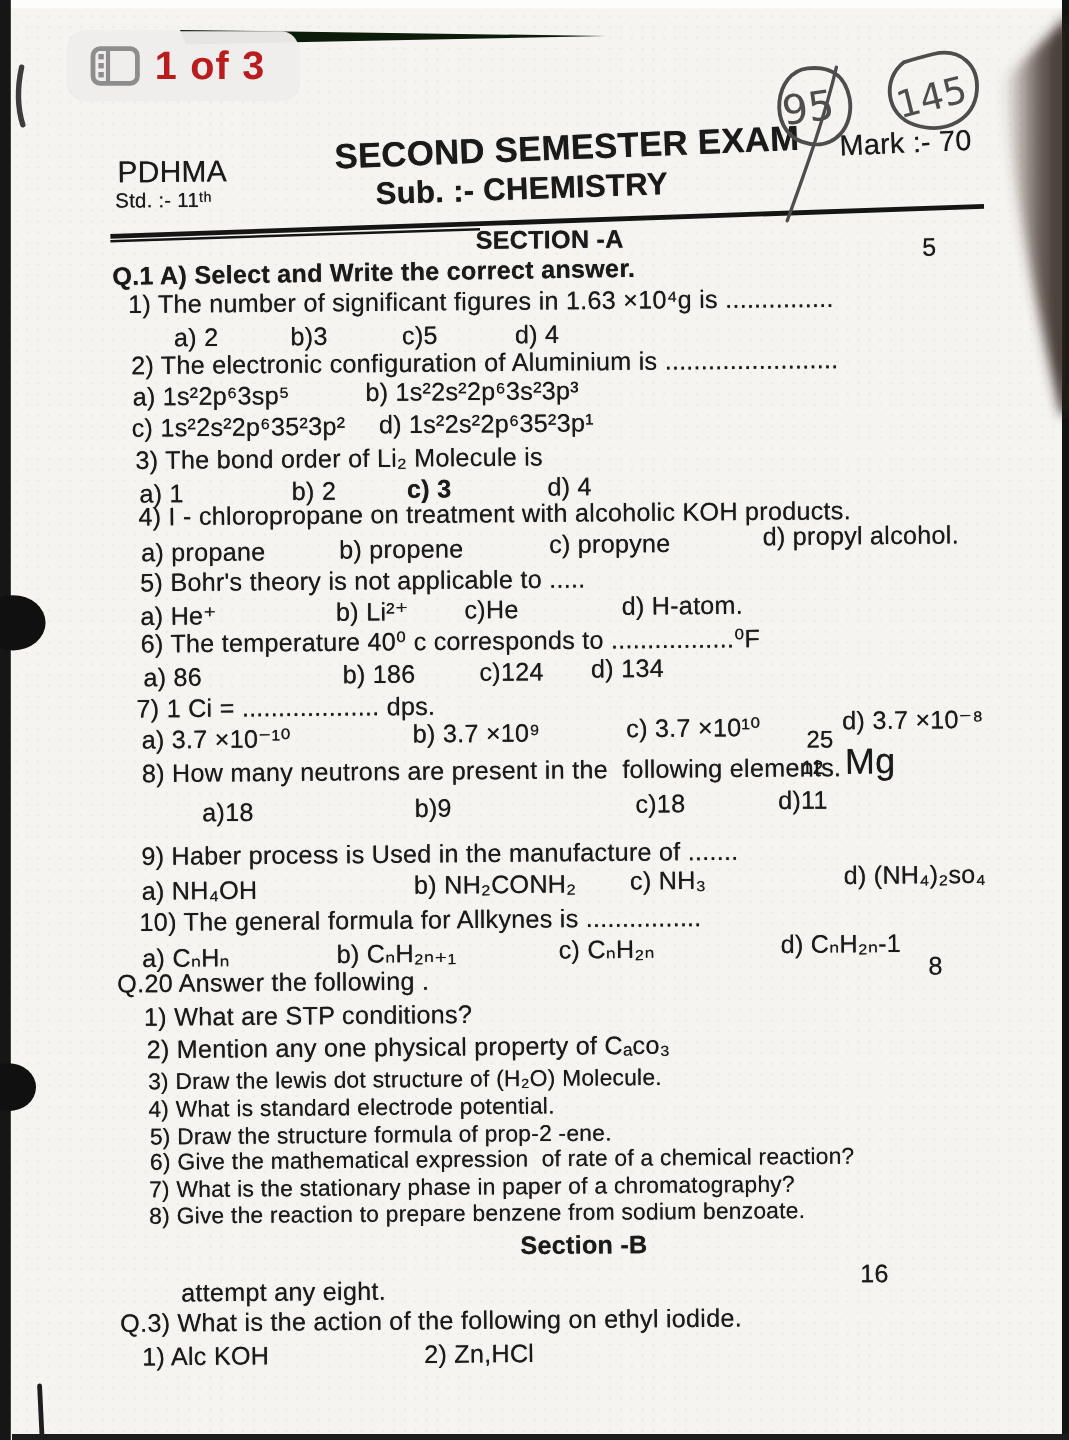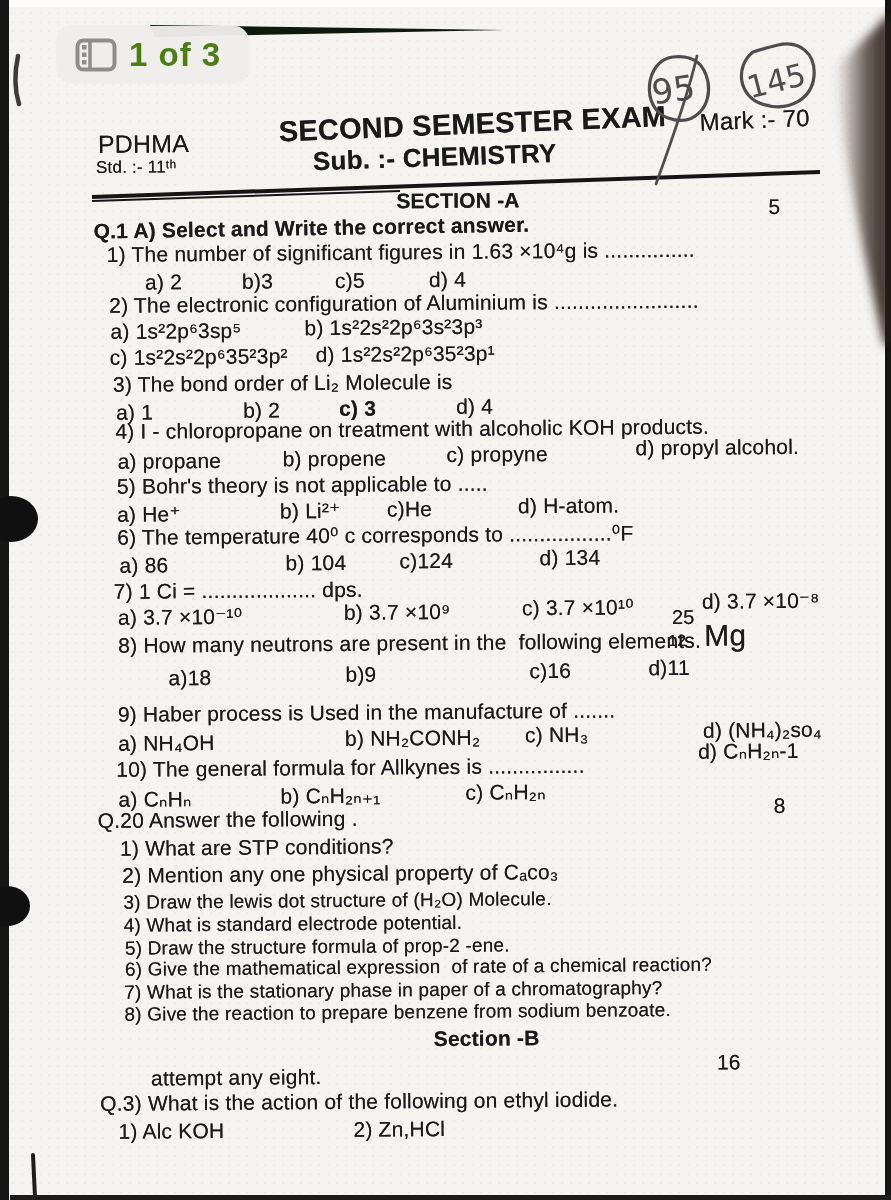--- a/index.html
+++ b/index.html
@@ -29,21 +29,21 @@
   .bold{font-weight:700;}
   .small{font-size:19px;}
 
   
   .pill{
     position:absolute;left:57px;top:26px;width:192px;height:57px;border-radius:15px;
     background:rgba(239,237,236,0.96);display:flex;align-items:center;gap:12px;
     padding-left:18px;box-sizing:border-box;z-index:30;
     box-shadow:0 0 2px rgba(0,0,0,0.08);
   }
-  .pill .pill-label{color:#4d7c0f;font-size:33px;font-weight:700;letter-spacing:1px;}
+  .pill .pill-label{color:#b91c1c;font-size:33px;font-weight:700;letter-spacing:1px;}
 
   .overlay{position:absolute;inset:0;pointer-events:none;z-index:20;}
 </style>
 </head>
 <body>
 
 <div class="paper">
 
   <div class="edge-top"></div>
   <div class="edge-left"></div>
@@ -116,75 +116,75 @@
       <span class="line" style="left:118px;top:398px;">a) 1</span>
       <span class="line" style="left:222px;top:397px;margin-left:23px;">b) 2</span>
       <span class="line" style="left:341px;top:396px;font-weight:bold;">c) 3</span>
       <span class="line" style="left:458px;top:395px;">d) 4</span>
     </div>
 
     <div class="line" style="left:117px;top:417px;">4) I - chloropropane on treatment with alcoholic KOH products.</div>
     <div>
       <span class="line" style="left:119px;top:447px;">a) propane</span>
       <span class="line" style="left:284px;top:446px;">b) propene</span>
-      <span class="line" style="left:448px;top:443px;">c) propyne</span>
+      <span class="line" style="left:459px;top:443px;">c) propyne</span>
       <span class="line" style="left:637px;top:438px;">d) propyl alcohol.</span>
     </div>
 
     <div class="line" style="left:118px;top:472px;">5) Bohr's theory is not applicable to .....</div>
     <div>
       <span class="line" style="left:118px;top:500px;">a) He⁺</span>
       <span class="line" style="left:281px;top:498px;">b) Li²⁺</span>
       <span class="line" style="left:388px;top:497px;">c)He</span>
       <span class="line" style="left:519px;top:495px;">d) H-atom.</span>
     </div>
 
     <div class="line" style="left:118px;top:523px;">6) The temperature 40⁰ c corresponds to .................⁰F</div>
     <div>
       <span class="line" style="left:120px;top:551px;">a) 86</span>
-      <span class="line" style="left:286px;top:550px;">b) 104</span>
+      <span class="line" style="left:286px;top:550px;">b) 186</span>
       <span class="line" style="left:400px;top:549px;">c)124</span>
-      <span class="line" style="left:540px;top:547px;text-align:center;">d) 134</span>
+      <span class="line" style="left:493px;top:547px;text-align:center;">d) 134</span>
     </div>
 
     <div class="line" style="left:114px;top:577px;">7) 1 Ci = ................... dps.</div>
     <div>
       <span class="line" style="left:118px;top:603px;">a) 3.7 ×10⁻¹⁰</span>
       <span class="line" style="left:344px;top:600px;">b) 3.7 ×10⁹</span>
       <span class="line" style="left:522px;top:597px;">c) 3.7 ×10¹⁰</span>
       <span class="line" style="left:702px;top:592px;">d) 3.7 ×10⁻⁸</span>
     </div>
 
     <div class="line" style="left:118px;top:631px;">8) How many neutrons are present in the  following elements.</div>
     <div>
       <span class="line" style="left:672px;top:608px;font-size:20px;">25</span>
       <span class="line" style="left:668px;top:634px;font-size:16px;">12</span>
       <span class="line" style="left:704px;top:621px;font-size:30px;">Mg</span>
     </div>
     <div>
       <span class="line" style="left:168px;top:664px;">a)18</span>
       <span class="line" style="left:345px;top:662px;">b)9</span>
-      <span class="line" style="left:529px;top:660px;">c)16</span>
+      <span class="line" style="left:529px;top:660px;">c)18</span>
       <span class="line" style="left:648px;top:658px;">d)11</span>
     </div>
 
     <div class="line" style="left:117px;top:700px;">9) Haber process is Used in the manufacture of .......</div>
     <div>
       <span class="line" style="left:117px;top:729px;">a) NH₄OH</span>
       <span class="line" style="left:344px;top:726px;">b) NH₂CONH₂</span>
       <span class="line" style="left:524px;top:724px;">c) NH₃</span>
       <span class="line" style="left:702px;top:721px;">d) (NH₄)₂so₄</span>
     </div>
 
     <div class="line" style="left:115px;top:755px;">10) The general formula for Allkynes is ................</div>
     <div>
       <span class="line" style="left:117px;top:785px;">a) CₙHₙ</span>
       <span class="line" style="left:279px;top:783px;">b) CₙH₂ₙ₊₁</span>
       <span class="line" style="left:464px;top:781px;">c) CₙH₂ₙ</span>
-      <span class="line" style="left:649px;top:742px;margin-left:48px;">d) CₙH₂ₙ-1</span>
+      <span class="line" style="left:649px;top:778px;">d) CₙH₂ₙ-1</span>
     </div>
     <div class="line" style="left:772px;top:797px;">8</div>
 
     <div class="line" style="left:96px;top:806px;">Q.20 Answer the following .</div>
     <div class="line" style="left:118px;top:834px;">1) What are STP conditions?</div>
     <div class="line" style="left:120px;top:861px;">2) Mention any one physical property of Cₐco₃</div>
     <div class="line small" style="left:121px;top:890px;">3) Draw the lewis dot structure of (H₂O) Molecule.</div>
     <div class="line small" style="left:121px;top:913px;">4) What is standard electrode potential.</div>
     <div class="line small" style="left:122px;top:936px;">5) Draw the structure formula of prop-2 -ene.</div>
     <div class="line small" style="left:122px;top:957px;">6) Give the mathematical expression  of rate of a chemical reaction?</div>

